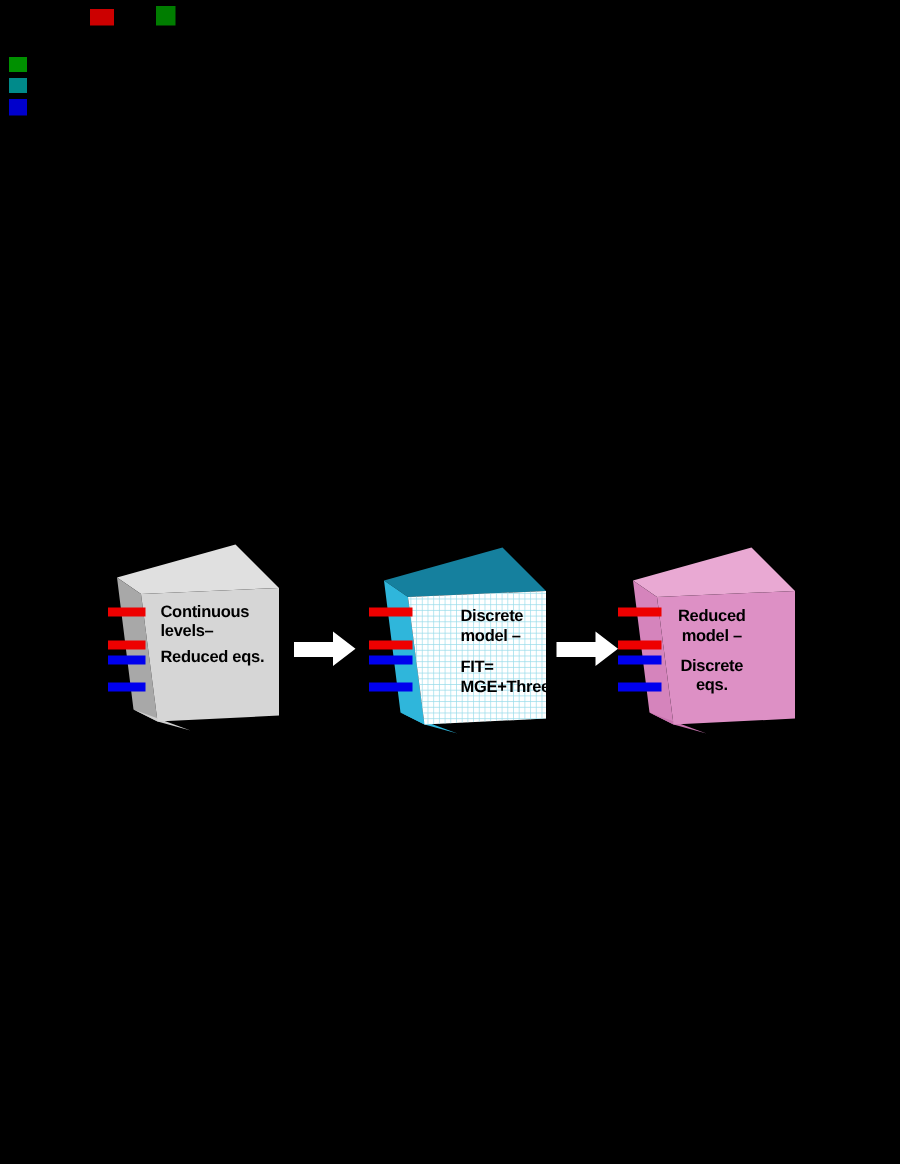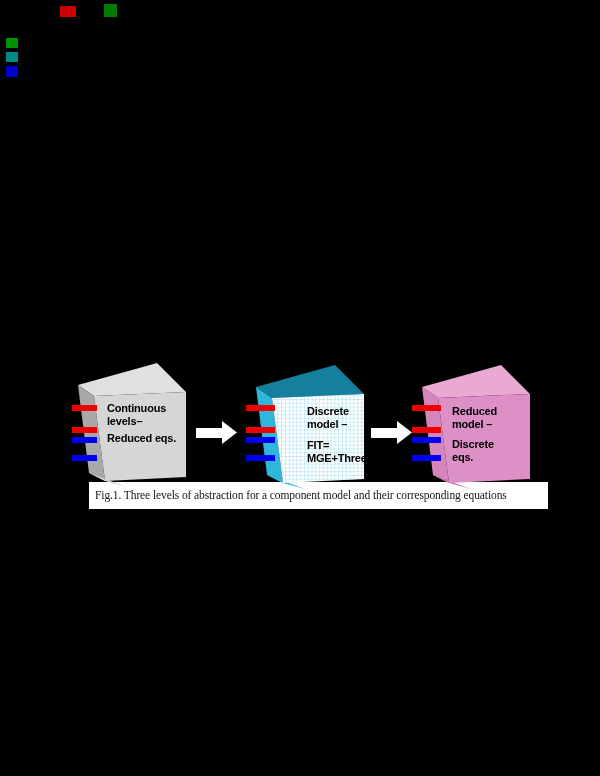--- a/index.html
+++ b/index.html
@@ -17,23 +17,20 @@
 <div class="page" id="page" style="background: rgb(0, 0, 0);">
 
   <div id="marks">
       <div class="mark" style="left: 60px; top: 6px; width: 16px; height: 11px; background: rgb(204, 0, 0);"></div>
       <div class="mark" style="left: 104px; top: 4px; width: 13px; height: 13px; background: rgb(0, 125, 0);"></div>
       <div class="mark" style="left: 6px; top: 38px; width: 12px; height: 10px; background: rgb(0, 144, 0);"></div>
       <div class="mark" style="left: 6px; top: 52px; width: 12px; height: 10px; background: rgb(0, 138, 138);"></div>
       <div class="mark" style="left: 6px; top: 66px; width: 12px; height: 11px; background: rgb(0, 0, 204);"></div>
     </div>
 
-  <div class="caption-bar">
-    <span class="caption-text">Fig.1. Three levels of abstraction for a component model and their corresponding equations</span>
-  </div>
 
   <svg class="fig" width="600" height="776" viewBox="0 0 600 776">
     <defs>
       <pattern id="gridpat" width="3.8" height="3.8" patternUnits="userSpaceOnUse">
         <path d="M 3.8 0 L 0 0 L 0 3.8" fill="none" stroke-width="0.9" stroke="#97dcea"></path>
       </pattern>
     </defs>
 
     <g>
       <polygon points="94,396 78,385 157,363 186,392" fill="#e0e0e0"></polygon>
@@ -84,21 +81,21 @@
   </div>
 
   <div class="box-label" style="left:283px;top:405px;margin-left:24px;">
     <div>Discrete</div>
     <div>model –</div>
     <div class="gap8"></div>
     <div>FIT=</div>
     <div>MGE+Three</div>
   </div>
 
-  <div class="box-label" style="left:452px;top:405px;">
+  <div class="box-label" style="left:452px;top:405px;text-align:center;">
     <div>Reduced</div>
     <div>model –</div>
     <div class="gap7"></div>
     <div>Discrete</div>
     <div>eqs.</div>
   </div>
 
 </div>
 
 </body></html>

